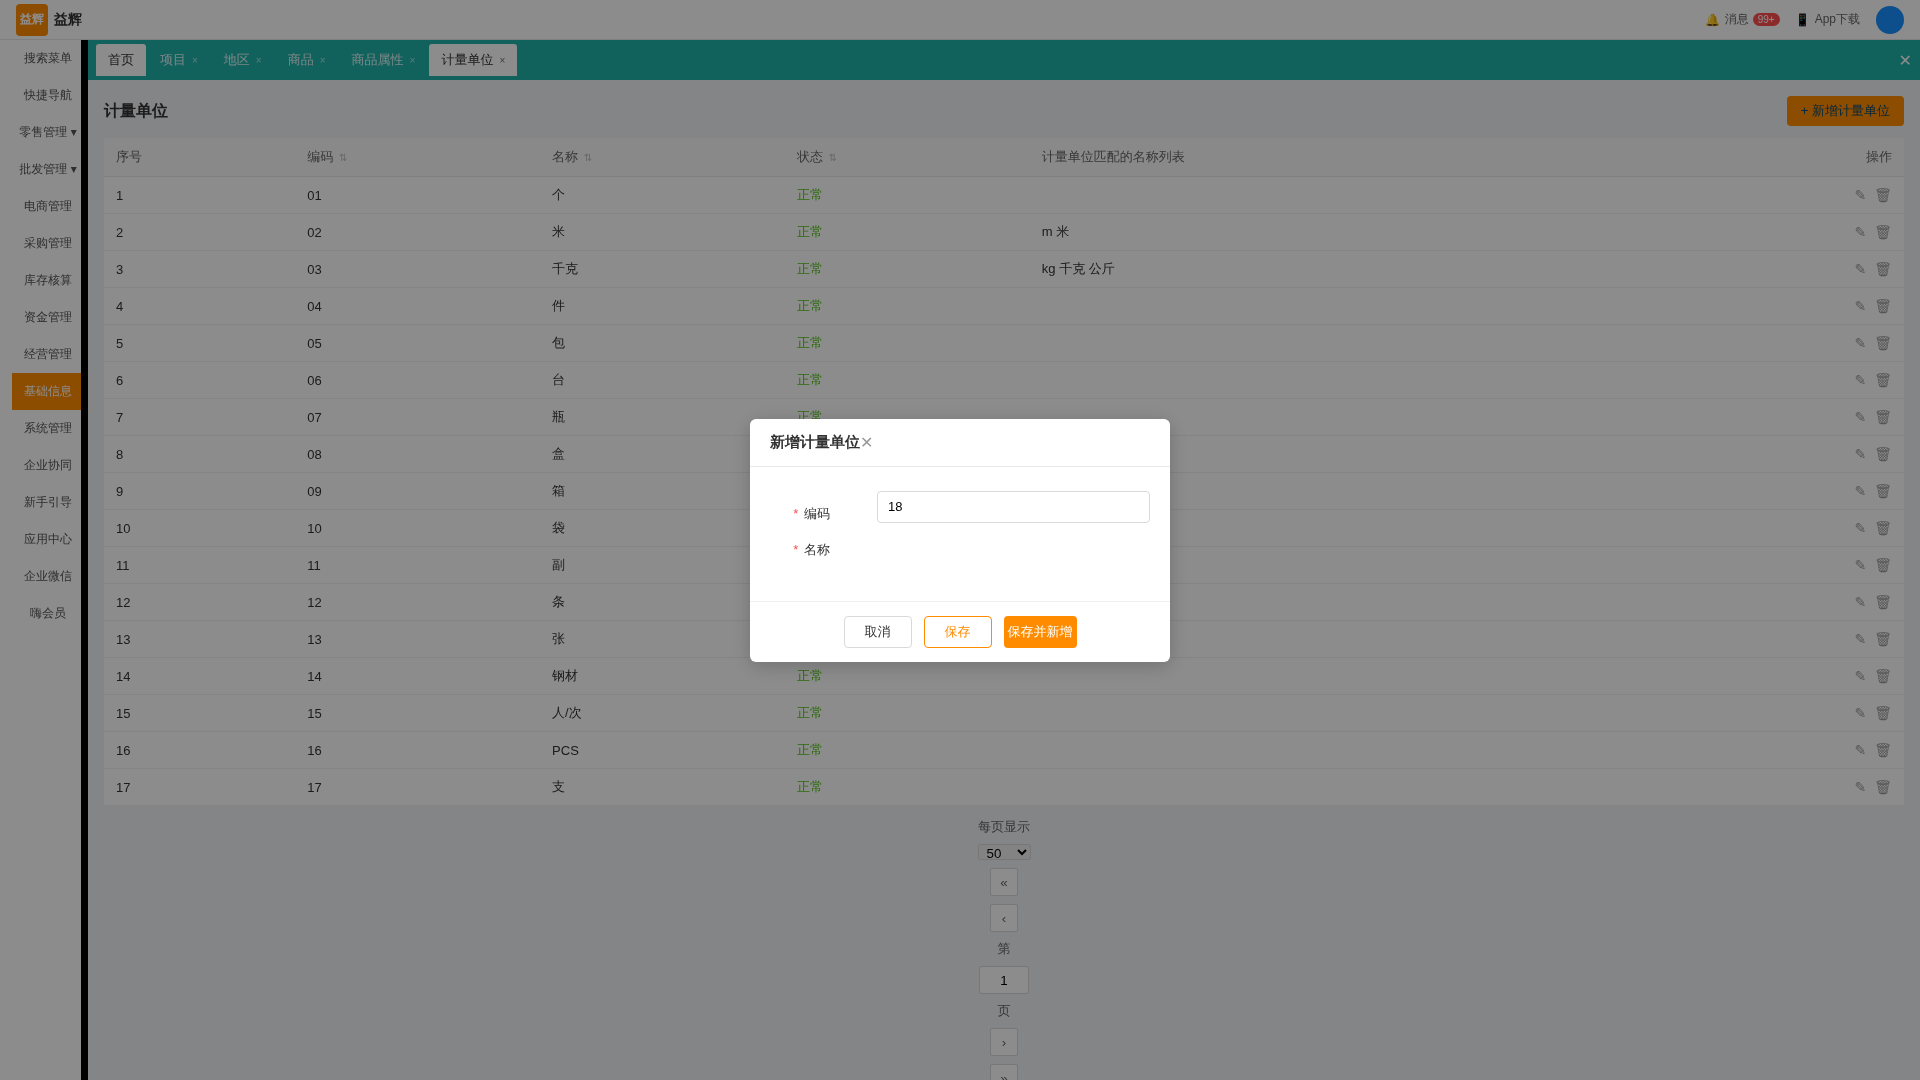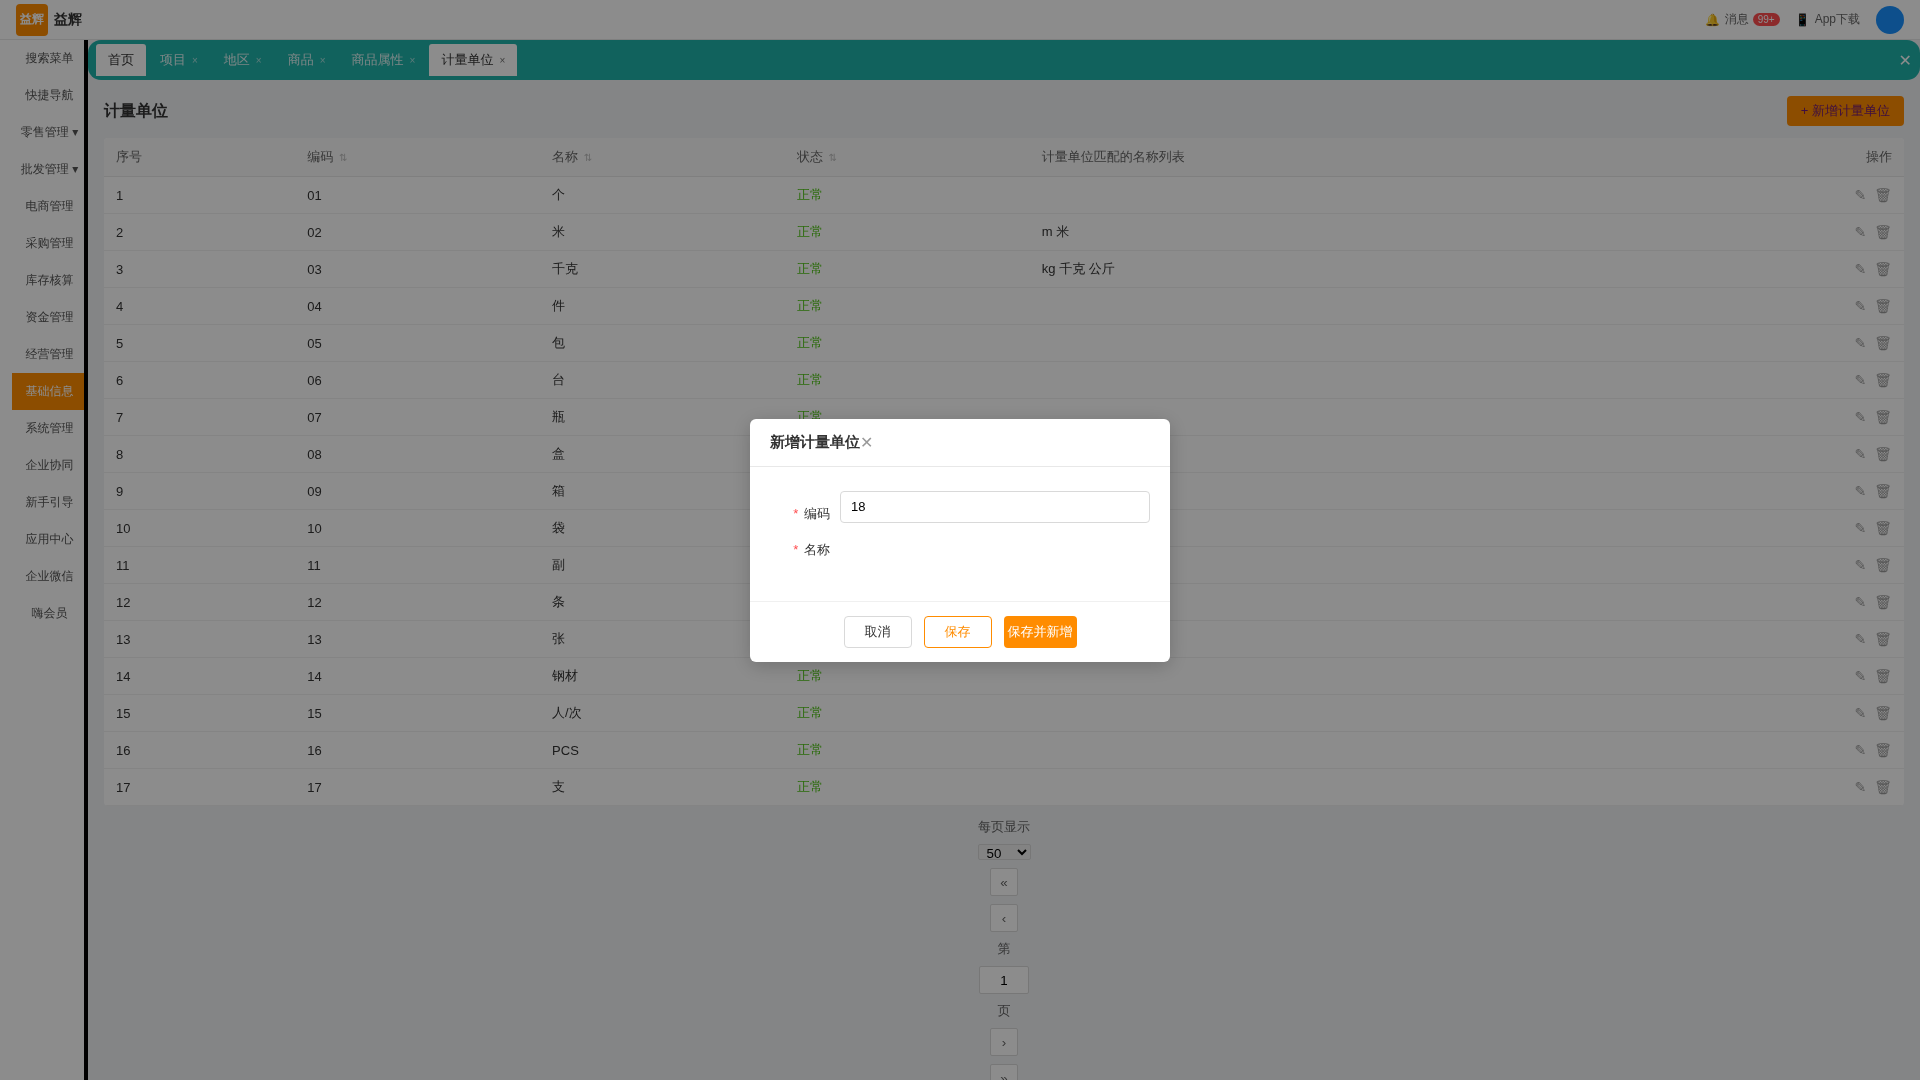--- a/index.html
+++ b/index.html
@@ -13,41 +13,41 @@
     .logo-text { font-size: 14px; color: #333; font-weight: bold; }
     .top-bar-right { display: flex; align-items: center; gap: 16px; }
     .top-bar-btn { display: flex; align-items: center; gap: 4px; color: #666; font-size: 12px; cursor: pointer; }
     .notification-badge { background: #ff4d4f; color: white; border-radius: 10px; padding: 1px 5px; font-size: 10px; }
     .avatar { width: 28px; height: 28px; background: #1890ff; border-radius: 50%; }
 
     
     .main-layout { display: flex; flex: 1; overflow: hidden; }
 
     
-    .sidebar { width: 88px; background: #fff; border-right: 4px solid #000000; display: flex; flex-direction: column; flex-shrink: 0; overflow-y: auto; padding-left: 12px; }
+    .sidebar { width: 88px; background: #fff; border-right: 7px solid #000000; display: flex; flex-direction: column; flex-shrink: 0; overflow-y: auto; padding-left: 12px; }
     .sidebar-item { padding: 10px 4px; text-align: center; cursor: pointer; color: #555; font-size: 12px; border-left: 3px solid transparent; }
     .sidebar-item.active { background: #ff8c00; color: #fff; border-left-color: #ff8c00; }
 
     
     .content-area { flex: 1; display: flex; flex-direction: column; overflow: hidden; }
 
     
-    .tab-bar { height: 40px; background: #20b2aa; display: flex; align-items: center; padding: 0 8px; gap: 2px; flex-shrink: 0; border-radius: 13px; }
+    .tab-bar { height: 40px; background: #20b2aa; display: flex; align-items: center; padding: 0 8px; gap: 2px; flex-shrink: 0; }
     .tab { height: 32px; padding: 0 12px; display: flex; align-items: center; gap: 6px; cursor: pointer; border-radius: 3px 3px 0 0; font-size: 13px; color: rgba(255,255,255,0.85); }
     .tab.active { background: #fff; color: #333; }
     .tab-close { font-size: 10px; opacity: 0.7; cursor: pointer; }
     .tab-bar-close { margin-left: auto; color: white; cursor: pointer; font-size: 16px; }
 
     
     .page-content { flex: 1; padding: 16px; overflow: auto; background: #f0f2f5; }
 
     
     .page-header { display: flex; align-items: center; justify-content: space-between; margin-bottom: 12px; }
     .page-title { font-size: 16px; font-weight: bold; color: #333; }
-    .add-btn { background: #ff8c00; color: #701a75; border: none; padding: 6px 14px; border-radius: 4px; cursor: pointer; font-size: 13px; text-align: right; }
+    .add-btn { background: #ff8c00; color: #0c4a6e; border: none; padding: 6px 14px; border-radius: 4px; cursor: pointer; font-size: 13px; text-align: right; }
 
     
     .table-container { background: #fff; border-radius: 4px; overflow: hidden; }
     table { width: 100%; border-collapse: collapse; }
     thead tr { background: #fafafa; }
     th { padding: 10px 12px; text-align: left; font-weight: 500; color: #666; font-size: 13px; border-bottom: 1px solid #e8e8e8; white-space: nowrap; }
     td { padding: 9px 12px; border-bottom: 1px solid #f0f0f0; font-size: 13px; color: #333; }
     .status-normal { color: #52c41a; }
     .action-icons { display: flex; gap: 8px; justify-content: flex-end; }
     .action-icon { color: #999; cursor: pointer; font-size: 14px; }
@@ -62,21 +62,21 @@
     
     .modal-overlay { position: fixed; top: 0; left: 0; width: 100%; height: 100%; background: rgba(0,0,0,0.45); z-index: 1000; display: flex; align-items: center; justify-content: center; }
     .modal { background: #fff; border-radius: 6px; width: 420px; box-shadow: 0 4px 20px rgba(0,0,0,0.2); overflow: hidden; }
     .modal-header { padding: 14px 20px; border-bottom: 1px solid #e8e8e8; display: flex; align-items: center; justify-content: flex-start; }
     .modal-title { font-size: 15px; font-weight: bold; color: #333; }
     .modal-close { cursor: pointer; color: #999; font-size: 16px; }
     .modal-body { padding: 24px 20px; }
     .form-row { display: flex; align-items: flex-end; margin-bottom: 18px; gap: 10px; }
     .form-label { width: 60px; text-align: right; font-size: 13px; color: #333; flex-shrink: 0; }
     .required-star { color: #ff4d4f; margin-right: 2px; }
-    .form-input { flex: 1; height: 32px; border: 1px solid #d9d9d9; border-radius: 4px; padding: 0 10px; font-size: 13px; outline: none; }
+    .form-input { flex: 1; height: 32px; border: 1px solid #d9d9d9; border-radius: 4px; padding: 0 10px; font-size: 13px; outline: none; margin-left: 37px; }
     .form-input.highlighted { border-color: #ff8c00; }
     .modal-footer { padding: 14px 20px; border-top: 1px solid #f0f0f0; display: flex; justify-content: center; gap: 12px; }
     .btn-cancel { padding: 6px 20px; border: 1px solid #d9d9d9; background: #fff; border-radius: 4px; cursor: pointer; font-size: 13px; color: #333; }
     .btn-save { padding: 6px 20px; border: 1px solid #ff8c00; background: #fff; color: #ff8c00; border-radius: 4px; cursor: pointer; font-size: 13px; }
     .btn-save-new { padding: 6px 4px; border: none; background: #ff8c00; color: #fff; border-radius: 4px; cursor: pointer; font-size: 13px; }
   </style>
 </head>
 <body>
 
 <div class="top-bar">

